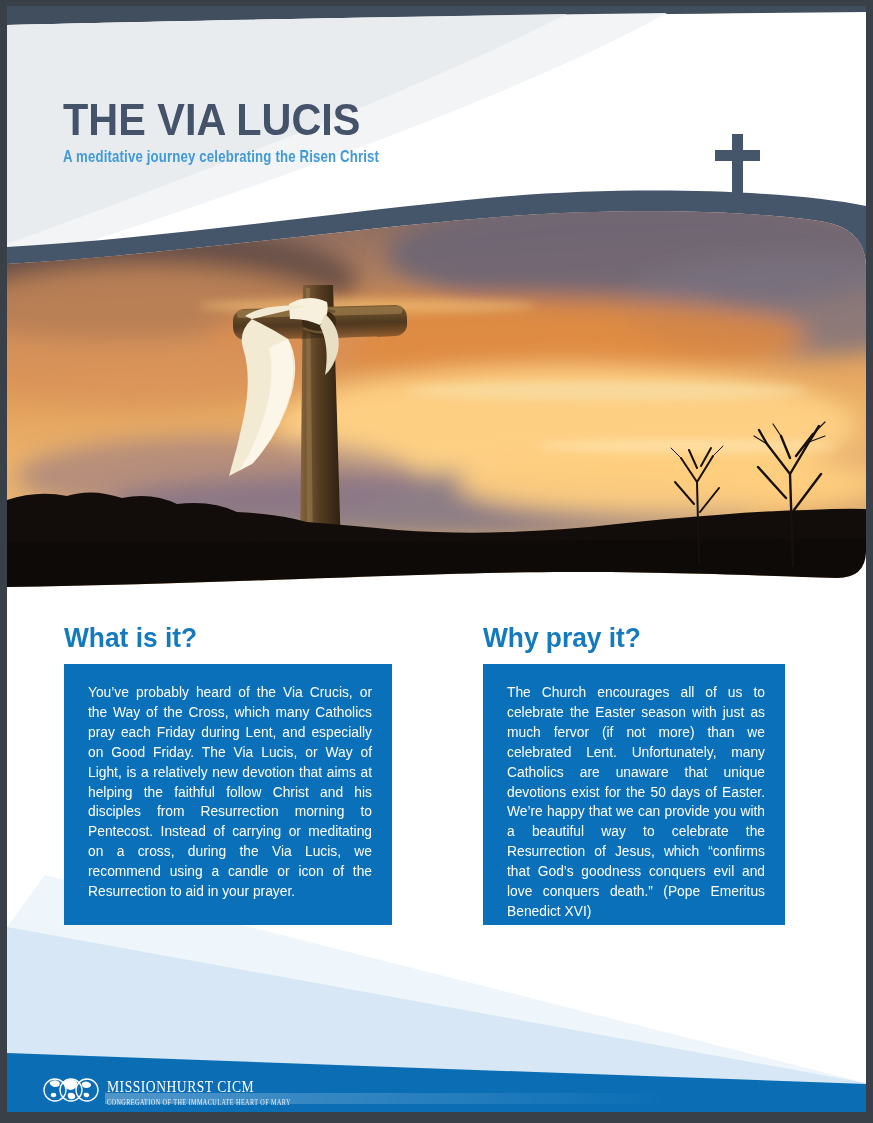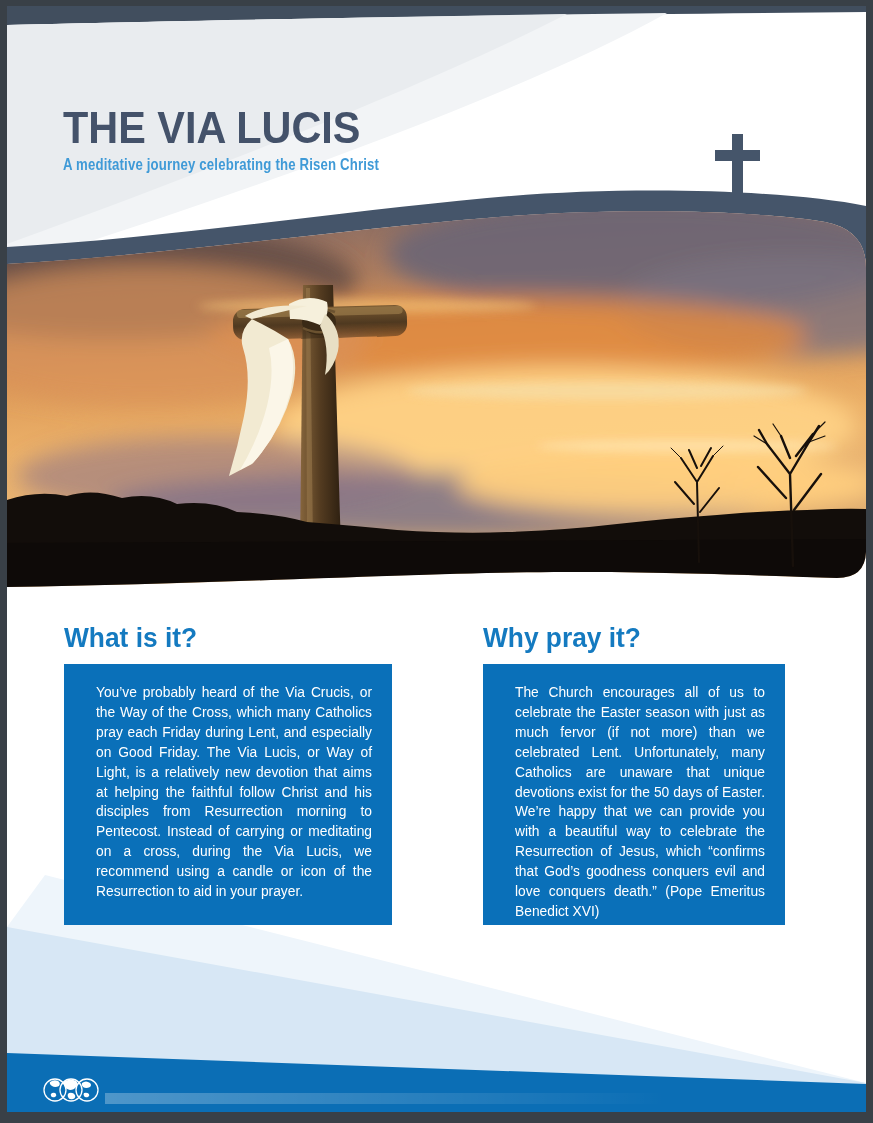--- a/index.html
+++ b/index.html
@@ -1,33 +1,33 @@
 <!DOCTYPE html>
 <html><head>
 <meta charset="utf-8">
 <style>
   html,body{margin:0;padding:0;background:#30363d;}
   .frame{position:relative;width:873px;height:1123px;background:#394047;overflow:hidden;
          font-family:"Liberation Sans", sans-serif;}
   .page{position:absolute;left:7px;top:6px;width:859px;height:1106px;background:#ffffff;overflow:hidden;}
   .bg-svg{position:absolute;left:0;top:0;z-index:0;display:block;}
 
-  .title-block{position:absolute;left:56px;top:98px;z-index:3;}
+  .title-block{position:absolute;left:56px;top:90px;z-index:3;}
   .doc-title{font-size:45px;font-weight:bold;line-height:48px;color:#44526a;letter-spacing:0px;
              transform:scaleX(.92);transform-origin:left top;white-space:nowrap;}
   .doc-subtitle{font-size:16.5px;font-weight:bold;color:#3f9ad7;margin-top:3px;letter-spacing:.2px;
              transform:scaleX(.8);transform-origin:left top;white-space:nowrap;}
 
   .col-heading{position:absolute;top:616px;z-index:3;font-size:28px;font-weight:bold;color:#147ac0;
              transform:scaleX(.94);transform-origin:left top;white-space:nowrap;}
   .col-heading.left{left:57px;}
   .col-heading.right{left:476px;}
 
   .text-box{position:absolute;top:658px;height:261px;background:#0a70b9;z-index:3;box-sizing:border-box;
-            padding:19px 20px 0 32px;}
+            padding:19px 20px 0 24px;}
   .text-box.left{left:57px;width:328px;}
   .text-box.right{left:476px;width:302px;}
   .text-box p{margin:0;color:#ffffff;font-size:13.8px;line-height:19.9px;text-align:justify;}
 
   .footer-text{position:absolute;left:100px;top:1072px;z-index:4;color:#ffffff;}
   .org-name{font-family:"Liberation Serif", serif;font-size:16px;letter-spacing:.6px;
             transform:scaleX(.85);transform-origin:left top;white-space:nowrap;}
   .org-tagline{font-family:"Liberation Serif", serif;font-size:7.5px;letter-spacing:.55px;margin-top:2px;
             color:#e8f1fa;transform:scaleX(.82);transform-origin:left top;white-space:nowrap;}
   .logo-globes{position:absolute;left:36px;top:1066px;z-index:4;}
@@ -177,15 +177,19 @@
       </g>
       <g fill="#ffffff" stroke="none">
         <path d="M7,10 q4,-3 8,-1 q3,2 1,5 q-4,2 -7,0 q-3,-2 -2,-4 Z"></path>
         <path d="M22,9 q6,-3 11,0 q3,3 0,6 q-2,3 -6,3 q-5,-1 -6,-5 q-1,-3 1,-4 Z"></path>
         <path d="M26,21 q4,-1 6,2 q1,3 -2,4 q-4,1 -5,-2 q-1,-3 1,-4 Z"></path>
         <path d="M39,11 q4,-3 8,0 q2,2 0,4 q-4,2 -7,0 q-2,-2 -1,-4 Z"></path>
         <path d="M41,21 q3,-1 5,1 q1,2 -1,3 q-3,1 -4,-1 q-1,-2 0,-3 Z"></path>
         <path d="M9,21 q3,-1 4,1 q1,2 -1,3 q-3,1 -4,-1 q-1,-2 1,-3 Z"></path>
       </g>
     </svg>
+    <div class="footer-text">
+      <div class="org-name">MISSIONHURST CICM</div>
+      <div class="org-tagline">CONGREGATION OF THE IMMACULATE HEART OF MARY</div>
+    </div>
 
   </div>
 </div>
 
 </body></html>

